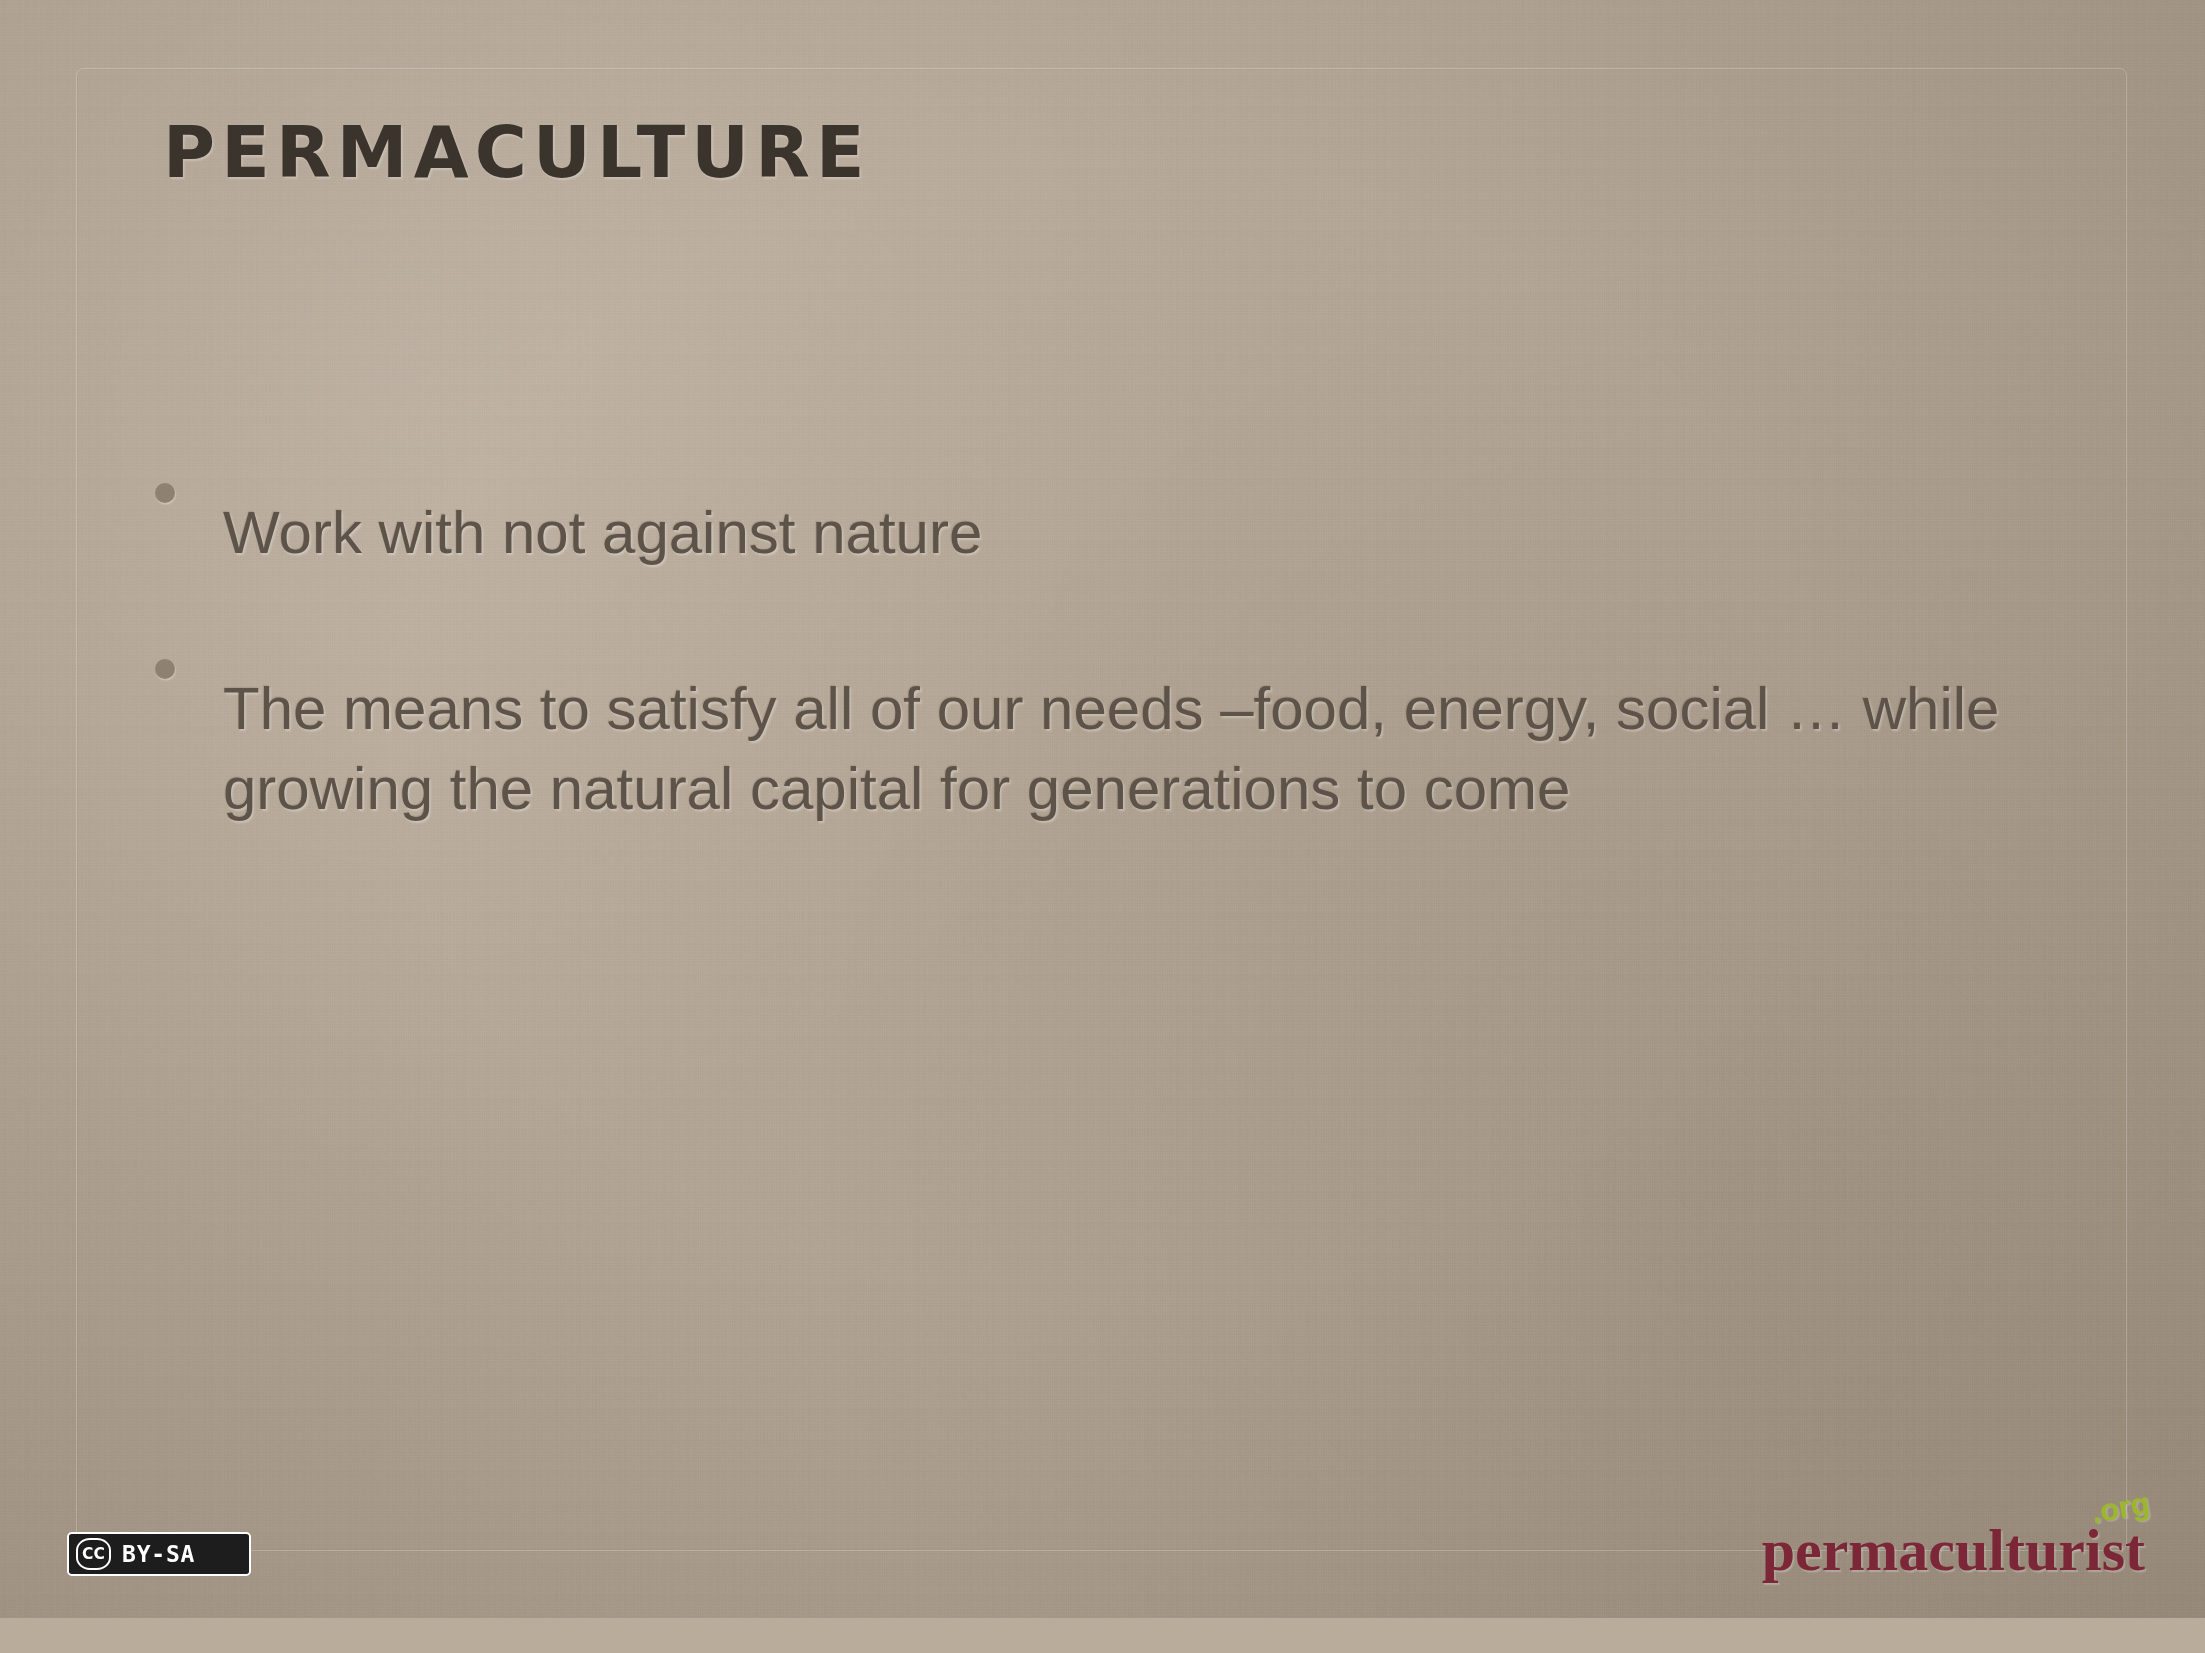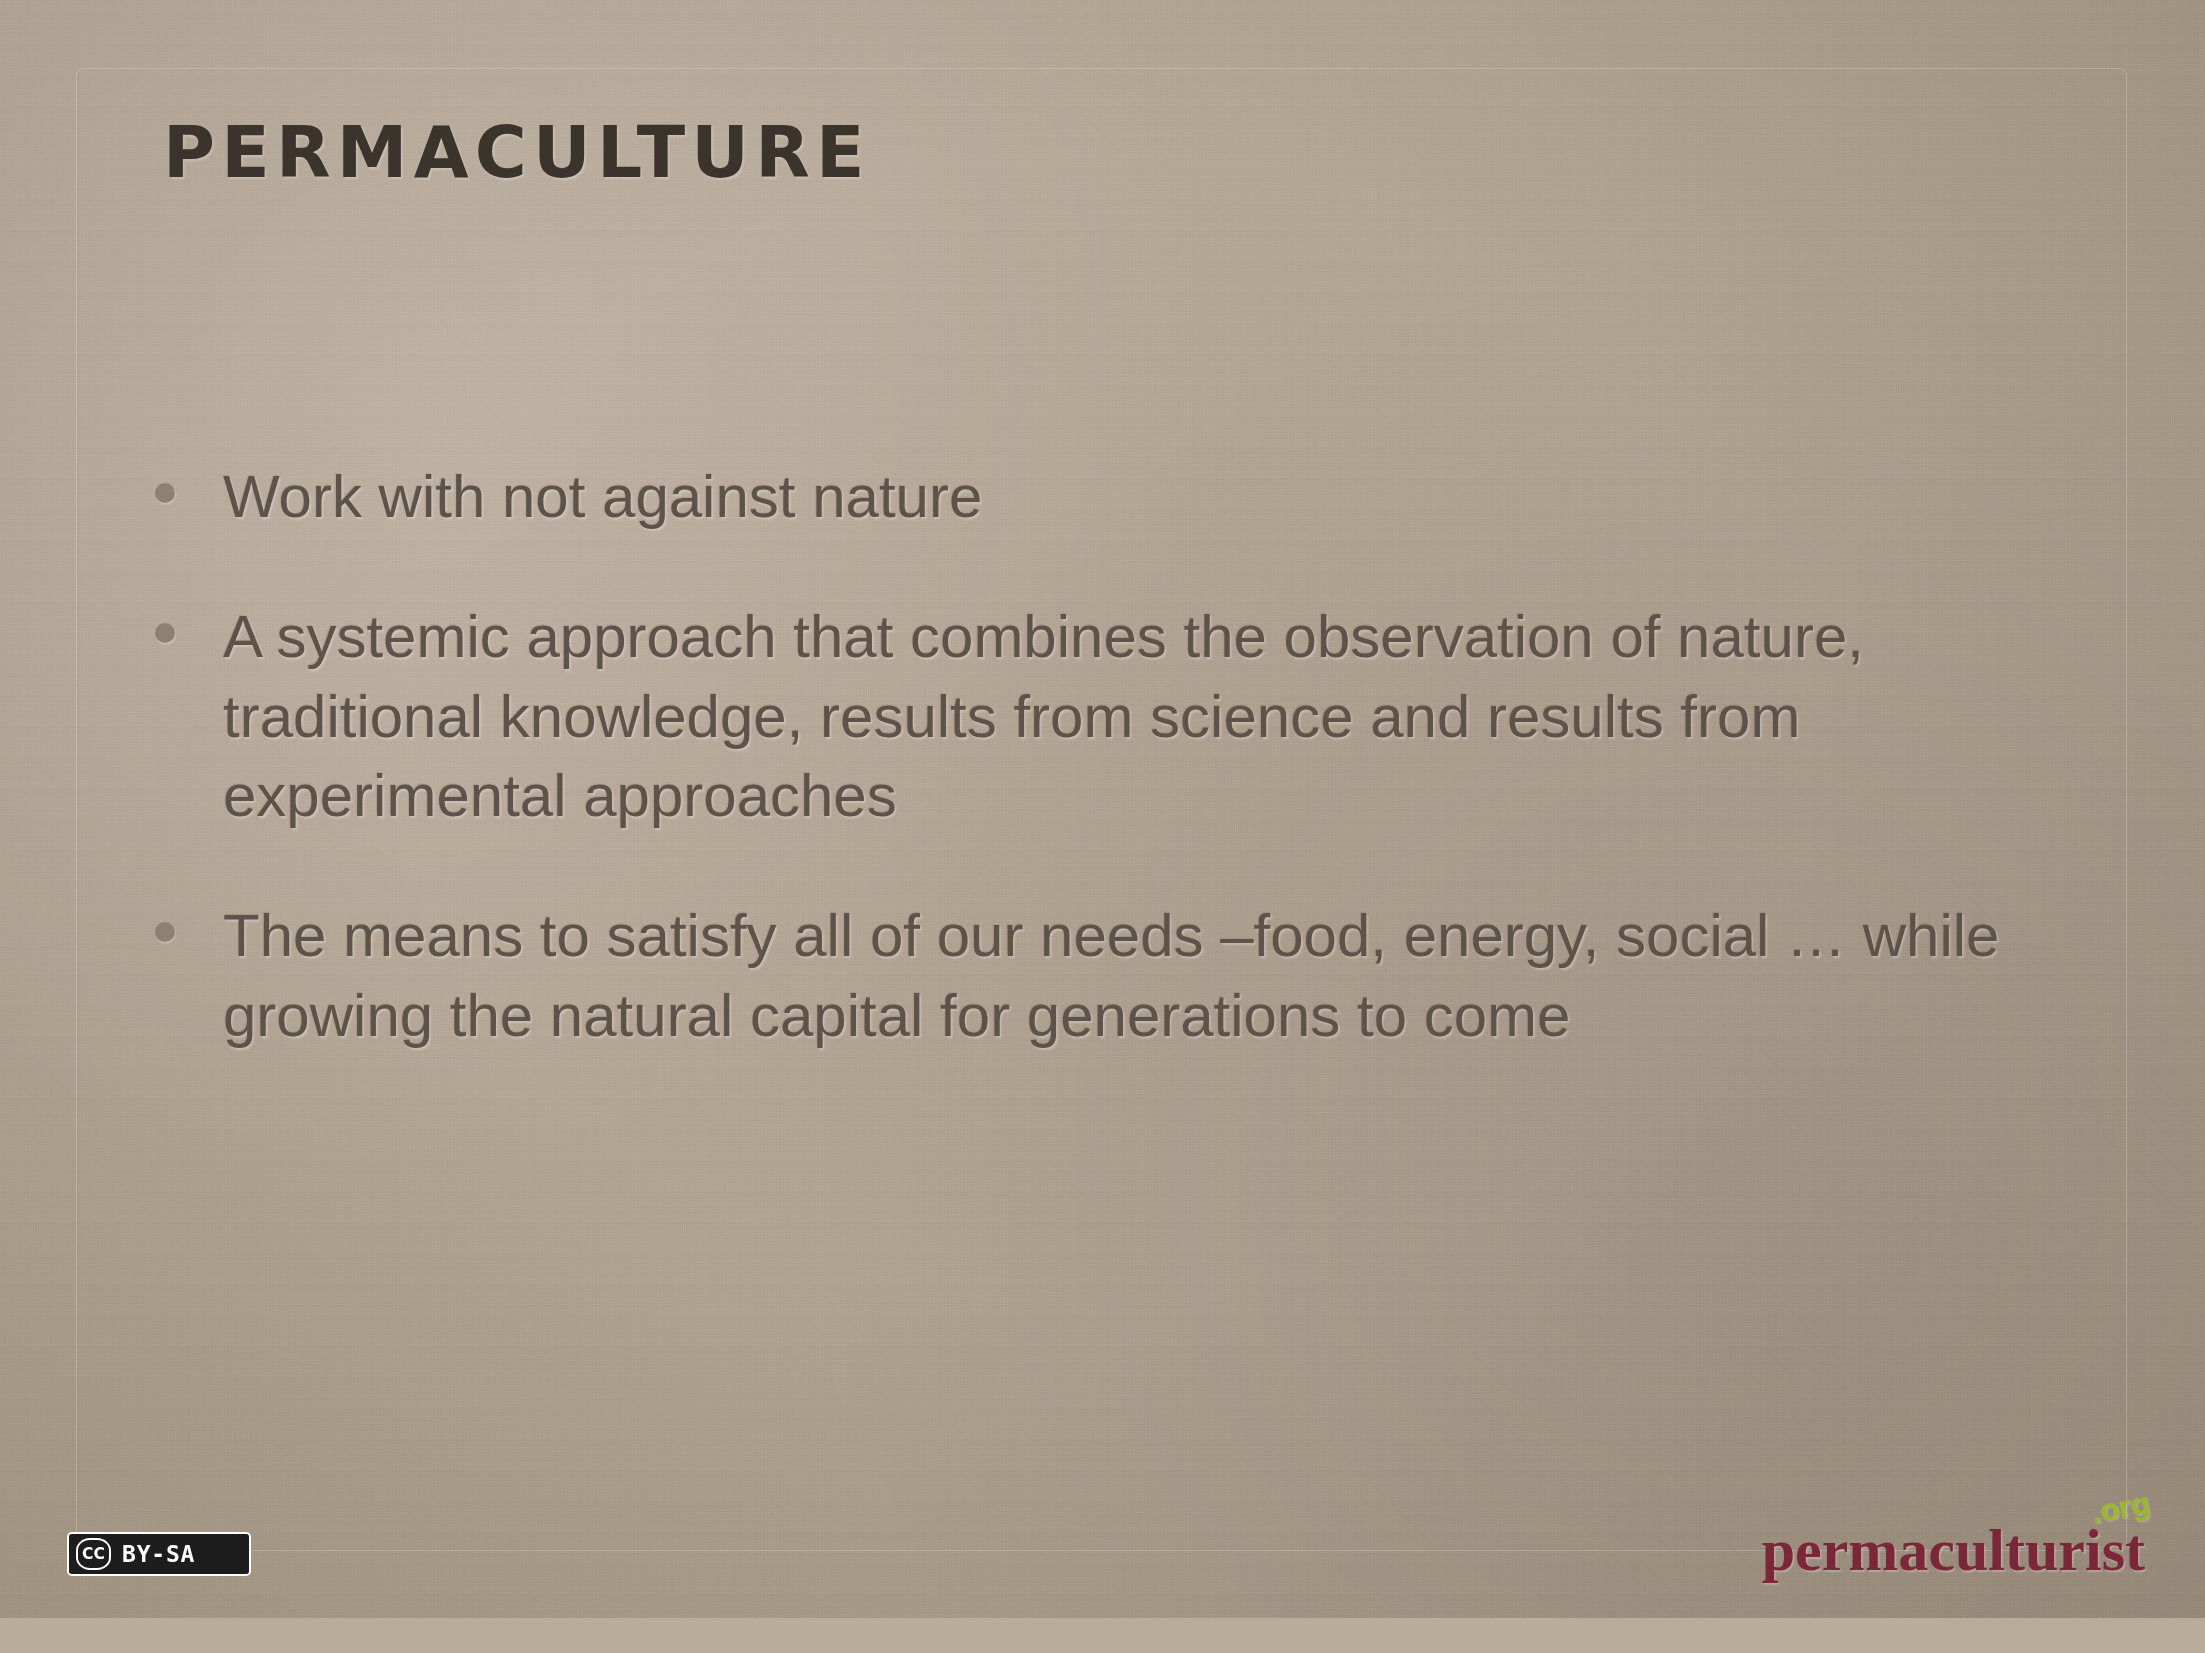--- a/index.html
+++ b/index.html
@@ -112,20 +112,21 @@
   }
 
   .bullet-text {
     flex: 1 1 auto;
     font-family: "Liberation Sans", sans-serif;
     font-size: 60px;
     line-height: 1.33;
     color: #5d5349;
     text-shadow: 1.6px 2.3px 2.3px rgba(255,255,255,0.30), -0.8px -0.8px 0.8px rgba(90,70,55,0.15);
     max-width: 1845px;
+    margin-top: 36px;
   }
 
   .bullet-2 .bullet-text { max-width: 1830px; }
   .bullet-3 .bullet-text { max-width: 1807px; }
 
   .cc-badge {
     position: absolute;
     left: 67px;
     bottom: 42px;
     width: 180px;
@@ -197,24 +198,20 @@
     <div class="title-main">PERMACULTURE</div>
   </div>
 
   <div class="bullets">
 
     <div class="bullet bullet-1">
       <span class="dot"></span>
       <span class="bullet-text">Work with not against nature</span>
     </div>
 
-    <div class="bullet bullet-2">
-      <span class="dot"></span>
-      <span class="bullet-text">A systemic approach that combines the observation of nature, traditional knowledge, results from science and results from experimental approaches</span>
-    </div>
 
     <div class="bullet bullet-3">
       <span class="dot"></span>
       <span class="bullet-text">The means to satisfy all of our needs –food, energy, social … while growing the natural capital for generations to come</span>
     </div>
 
   </div>
 
   <div class="cc-badge">
     <span class="cc-circle">CC</span>

